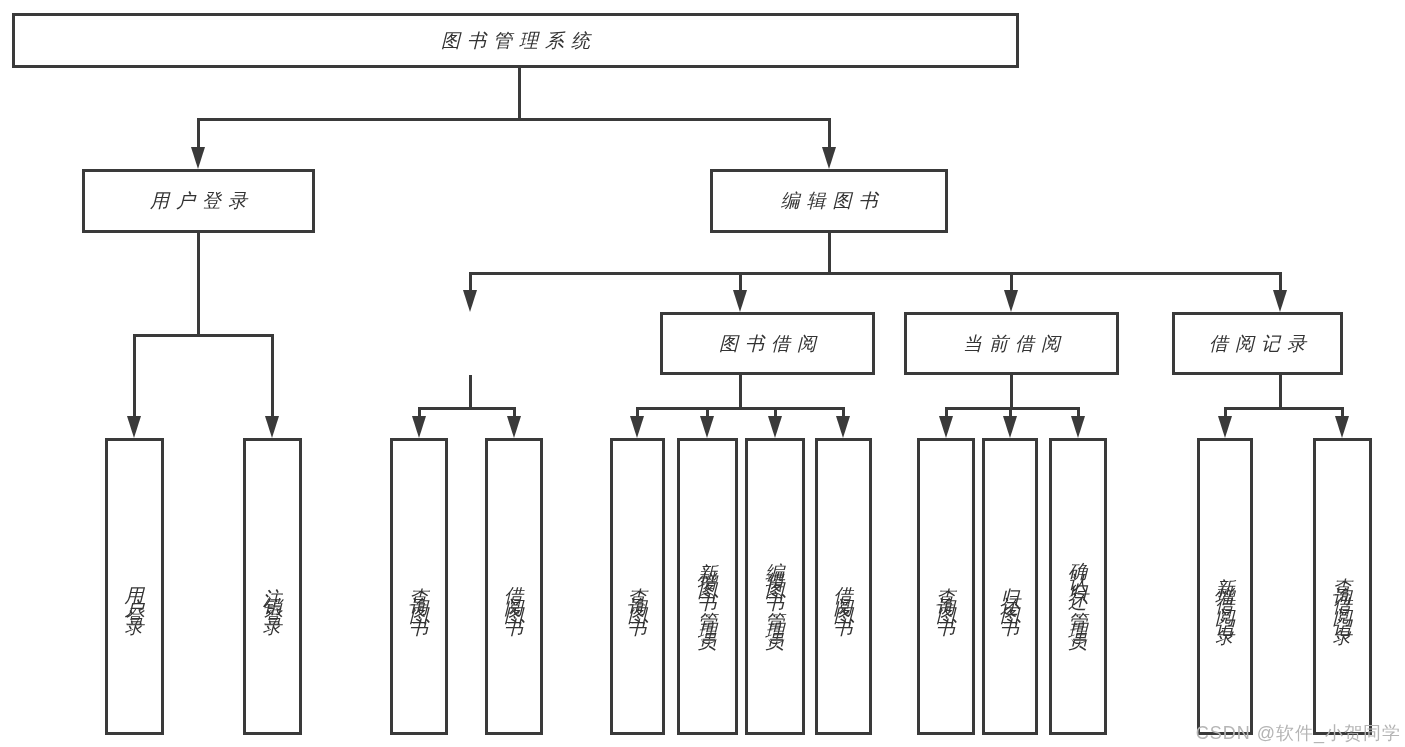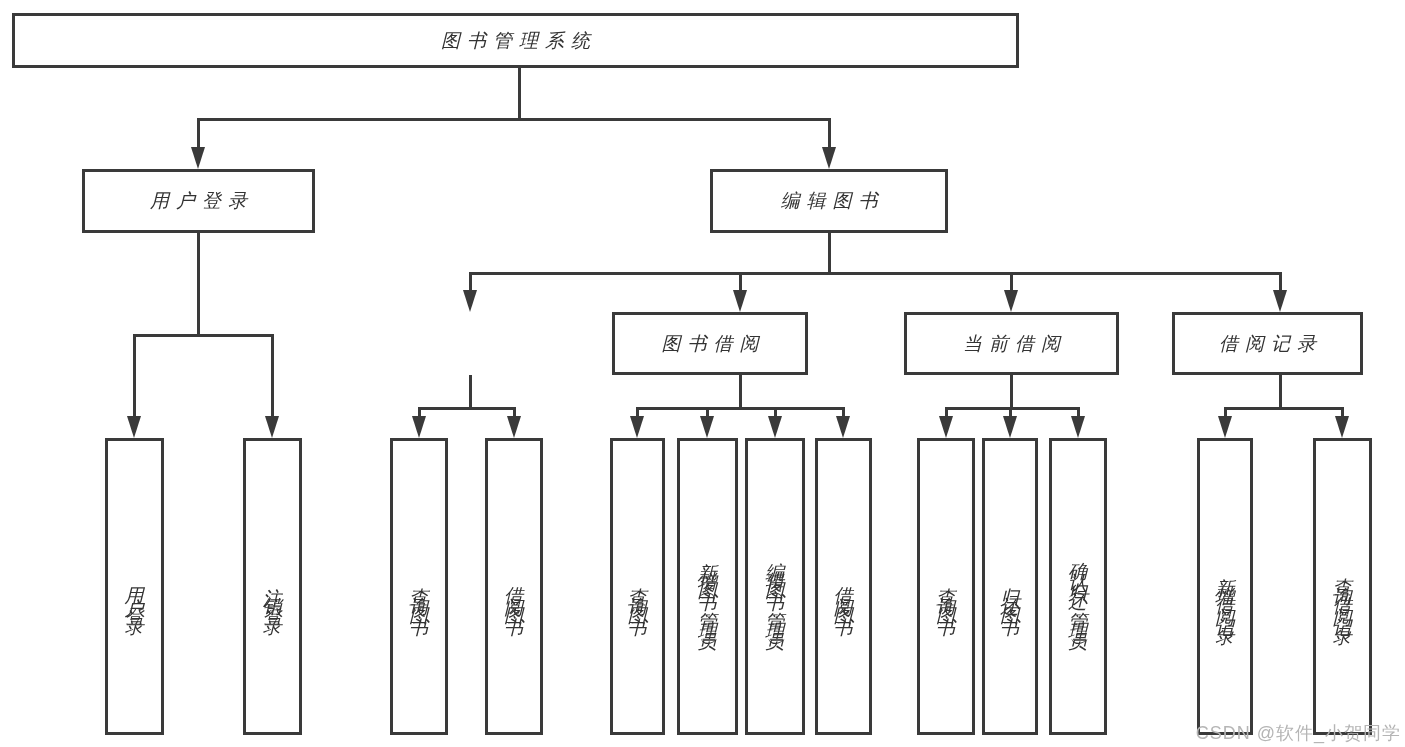--- a/index.html
+++ b/index.html
@@ -68,25 +68,25 @@
 
 <div id="canvas">
 
   <div class="box hbox" style="left:12px;top:13px;width:1007px;height:55px;">图书管理系统</div>
 
   <div class="box hbox" style="left:82px;top:169px;width:233px;height:64px;">用户登录</div>
 
   <div class="box hbox" style="left:710px;top:169px;width:238px;height:64px;">编辑图书</div>
 
 
-  <div class="box hbox" style="left:612px;top:312px;width:196px;height:63px;">图书借阅</div>
+  <div class="box hbox" style="left:660px;top:312px;width:215px;height:63px;">图书借阅</div>
 
   <div class="box hbox" style="left:904px;top:312px;width:215px;height:63px;">当前借阅</div>
 
-  <div class="box hbox" style="left:1172px;top:312px;width:191px;height:63px;">借阅记录</div>
+  <div class="box hbox" style="left:1172px;top:312px;width:171px;height:63px;">借阅记录</div>
 
   <div class="box vbox" style="left:105px;top:438px;width:59px;height:297px;">用户登录</div>
 
   <div class="box vbox" style="left:243px;top:438px;width:59px;height:297px;">注销登录</div>
 
   <div class="box vbox" style="left:390px;top:438px;width:58px;height:297px;">查询图书</div>
 
   <div class="box vbox" style="left:485px;top:438px;width:58px;height:297px;">借阅图书</div>
 
   <div class="box vbox" style="left:610px;top:438px;width:55px;height:297px;">查询图书</div>

